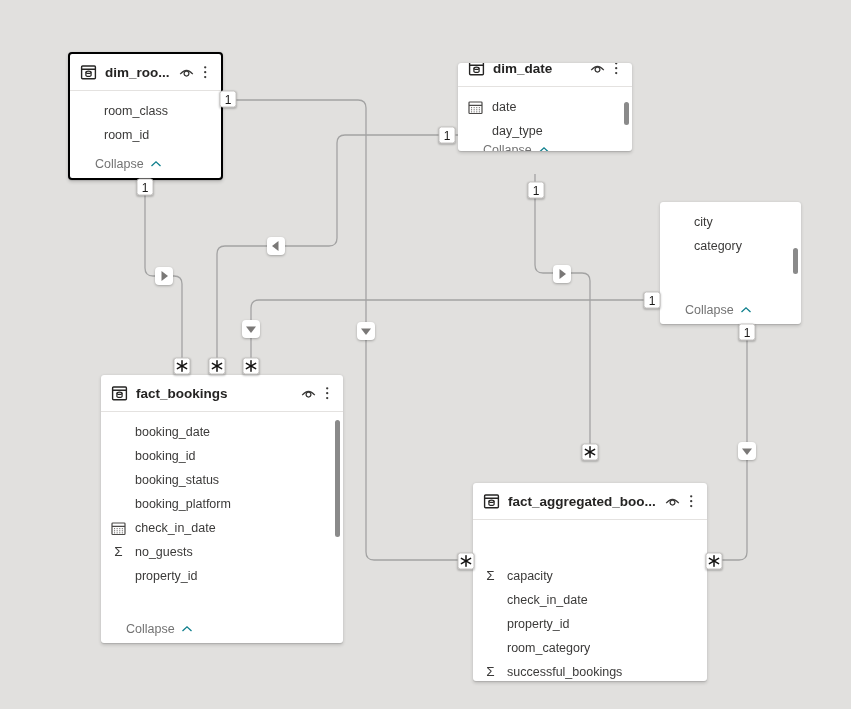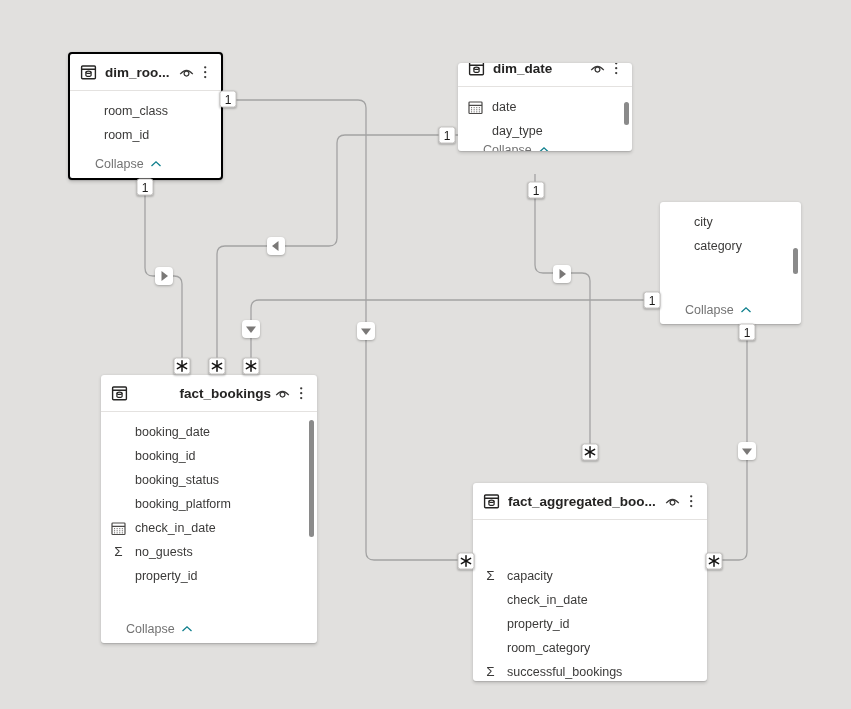--- a/index.html
+++ b/index.html
@@ -235,21 +235,21 @@
       <div class="card-footer">
         <span class="collapse-label">Collapse</span>
         <div class="chev">
           <svg width="12" height="8" viewBox="0 0 12 8">
             <polyline points="1.5,6 6,1.8 10.5,6" fill="none" stroke="#0d7e8c" stroke-width="1.3"></polyline>
           </svg>
         </div>
       </div>
       <div class="scroll-thumb" style="top: 46px; height: 26px;"></div>
     </div>
-    <div class="table-card" style="left: 101px; top: 375px; width: 216px; height: 268px; text-align: right;">
+    <div class="table-card" style="left: 101px; top: 375px; width: 242px; height: 268px;">
       <div class="card-header">
         <div class="tbl-icon">
           <svg width="17" height="17" viewBox="0 0 17 17">
             <rect fill="none" stroke="#252423" stroke-width="1.4" x="1.6" y="2" width="13.8" height="12.8" rx="1"></rect>
             <line fill="none" stroke="#252423" stroke-width="1.4" x1="1.6" y1="5.2" x2="15.4" y2="5.2"></line>
             <ellipse fill="none" stroke="#252423" stroke-width="1.2" cx="8.5" cy="8.3" rx="2.6" ry="1.15"></ellipse>
             <path fill="none" stroke="#252423" stroke-width="1.2" d="M5.9 8.3 V11.2 a2.6 1.15 0 0 0 5.2 0 V8.3"></path>
           </svg>
         </div>
         <div class="tbl-title">fact_bookings</div>

